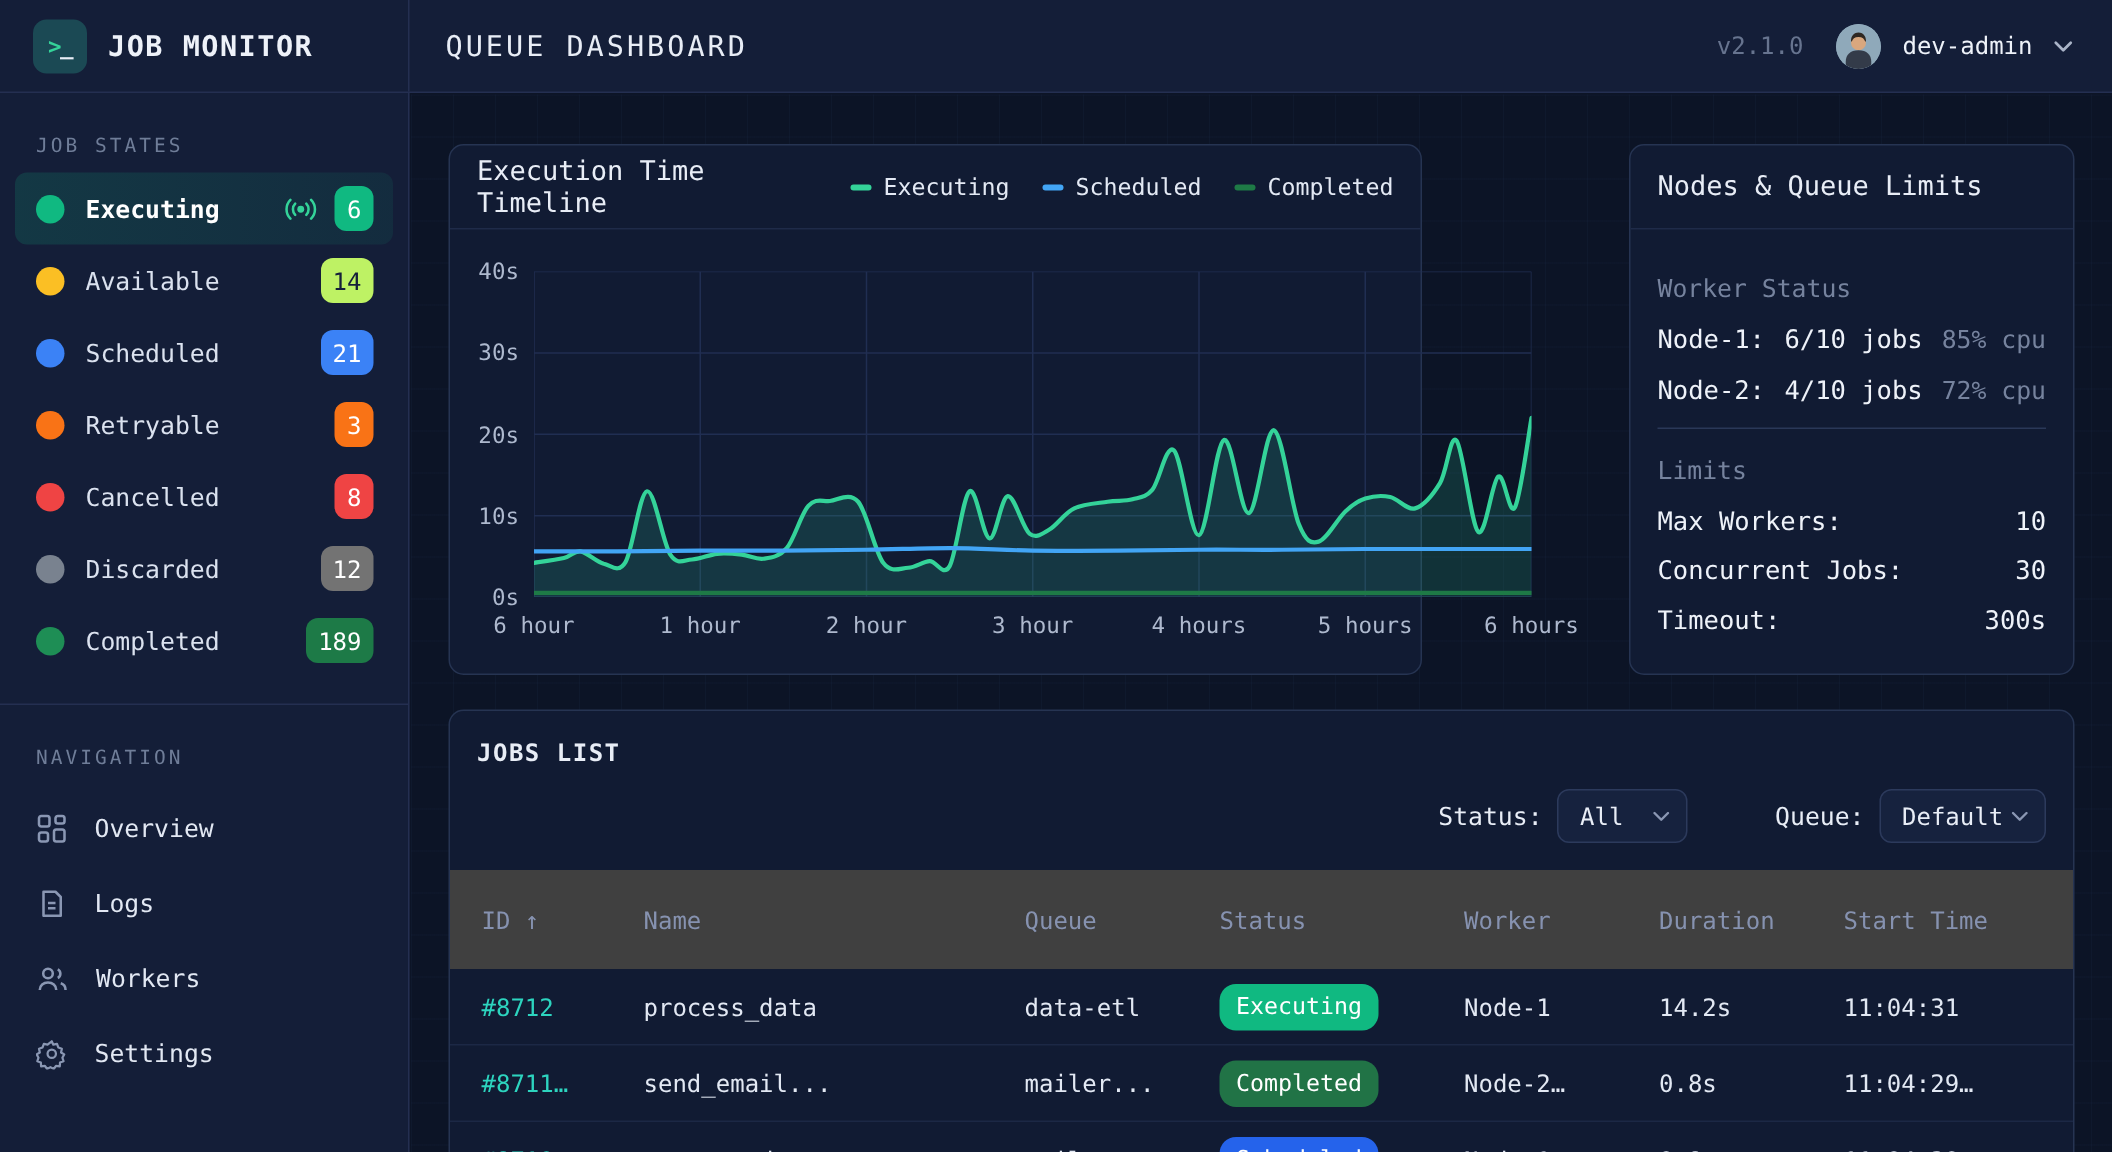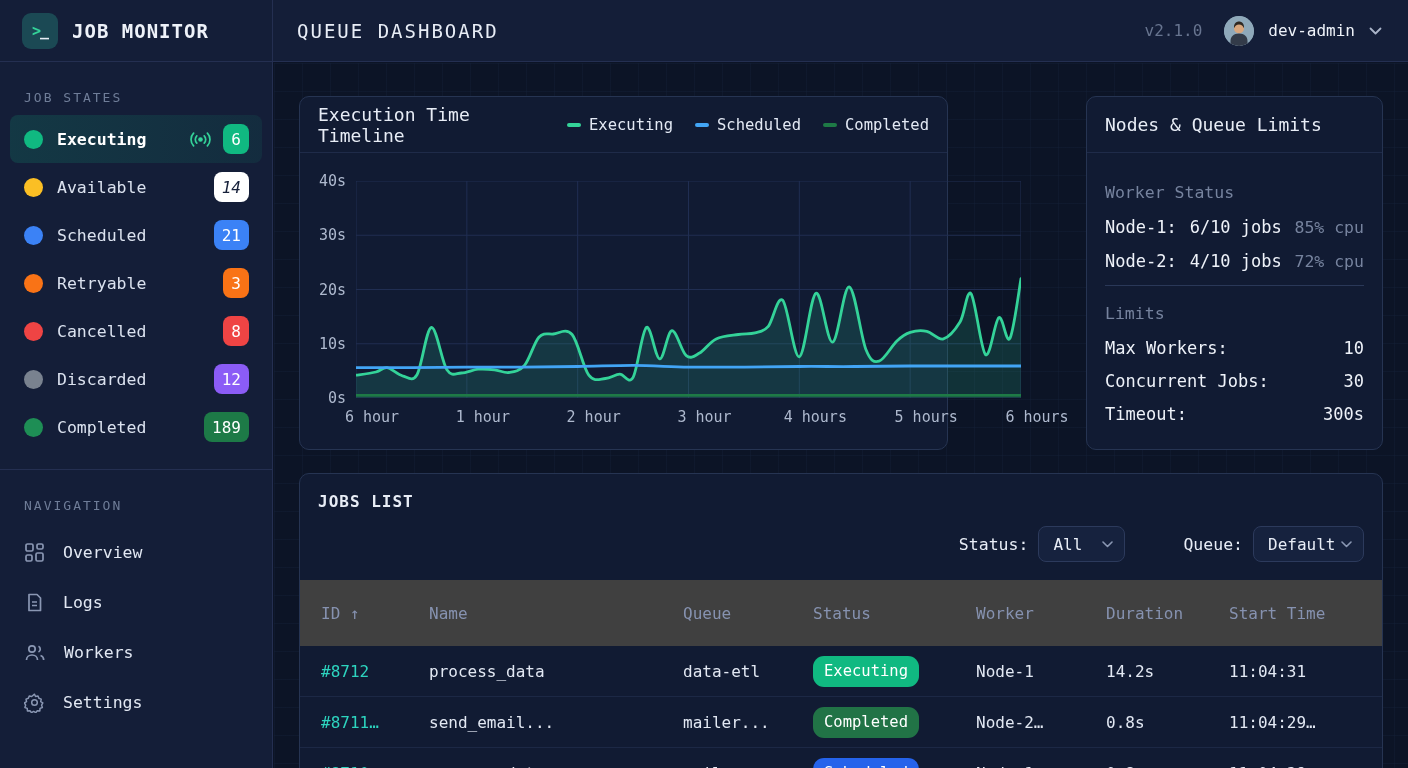--- a/index.html
+++ b/index.html
@@ -40,21 +40,21 @@
 .panel-head { height:56px; display:flex; align-items:center; padding:0 18px; border-bottom:1px solid #1f2b49; }
 .panel-title { color:#e8edf6; font-size:18px; }
 .chart-legend { margin-left:auto; display:flex; gap:22px; }
 .legend-item { display:flex; align-items:center; gap:8px; color:#e3e9f4; font-size:15.5px; }
 .legend-swatch { width:14px; height:4px; border-radius:2px; display:inline-block; }
 .chart-body { position:relative; height:297px; }
 .y-labels { position:absolute; left:0; top:28px; width:46px; height:217px; }
 .y-labels span { position:absolute; right:0; transform:translateY(-50%); color:#aeb9ce; font-size:15px; }
 .plot { position:absolute; left:56px; top:28px; width:665px; height:217px; }
 .plot svg { width:100%; height:100%; display:block; }
-.x-labels { position:absolute; left:72px; top:255px; width:665px; height:20px; }
+.x-labels { position:absolute; left:56px; top:255px; width:665px; height:20px; }
 .x-labels span { position:absolute; transform:translateX(-50%); color:#aeb9ce; font-size:15px; white-space:nowrap; }
 .nodes-panel { left:812px; top:33px; width:297px; height:354px; }
 .nodes-body { padding:30px 18px 0 18px; }
 .sub-label { color:#76839e; font-size:16.5px; margin-bottom:15px; }
 .node-row { display:flex; align-items:baseline; color:#eef2f9; font-size:17px; margin-bottom:14px; }
 .node-jobs { margin-left:13px; }
 .node-cpu { margin-left:auto; color:#76839e; font-size:16.5px; }
 .nodes-divider { border-bottom:1px solid #2a3858; margin:12px 0 18px 0; }
 .limit-row { display:flex; color:#eef2f9; font-size:17px; margin-bottom:13px; }
 .limit-value { margin-left:auto; }
@@ -117,41 +117,41 @@
             <path d="M16.2 3.8a5.3 5.3 0 010 7.4" stroke="#34d399" stroke-width="1.7" fill="none" stroke-linecap="round"></path>
             <path d="M5.6 1.2a9 9 0 000 12.6" stroke="#34d399" stroke-width="1.7" fill="none" stroke-linecap="round"></path>
             <path d="M19.4 1.2a9 9 0 010 12.6" stroke="#34d399" stroke-width="1.7" fill="none" stroke-linecap="round"></path>
           </svg>
         </span>
       <span class="badge" style="background: rgb(16, 185, 129); color: rgb(255, 255, 255);">6</span>
     </div>
     <div class="state-item">
       <span class="dot" style="background: rgb(251, 191, 36);"></span>
       <span class="state-label">Available</span>
-      <span class="badge" style="background: #ffffff; color: rgb(22, 32, 58); font-style: italic;">14</span>
+      <span class="badge" style="background: #bef264; color: rgb(22, 32, 58);">14</span>
     </div>
     <div class="state-item">
       <span class="dot" style="background: rgb(59, 130, 246);"></span>
       <span class="state-label">Scheduled</span>
       <span class="badge" style="background: rgb(59, 130, 246); color: rgb(255, 255, 255);">21</span>
     </div>
     <div class="state-item">
       <span class="dot" style="background: rgb(249, 115, 22);"></span>
       <span class="state-label">Retryable</span>
       <span class="badge" style="background: rgb(249, 115, 22); color: rgb(255, 255, 255);">3</span>
     </div>
     <div class="state-item">
       <span class="dot" style="background: rgb(239, 68, 68);"></span>
       <span class="state-label">Cancelled</span>
       <span class="badge" style="background: rgb(239, 68, 68); color: rgb(255, 255, 255);">8</span>
     </div>
     <div class="state-item">
       <span class="dot" style="background: rgb(121, 130, 143);"></span>
       <span class="state-label">Discarded</span>
-      <span class="badge" style="background: #8b5cf6; color: rgb(255, 255, 255);">12</span>
+      <span class="badge" style="background: #737373; color: rgb(255, 255, 255);">12</span>
     </div>
     <div class="state-item">
       <span class="dot" style="background: rgb(30, 142, 85);"></span>
       <span class="state-label">Completed</span>
       <span class="badge" style="background: rgb(29, 122, 71); color: rgb(255, 255, 255);">189</span>
     </div>
   </div>
   <div class="side-divider"></div>
   <div class="side-label">NAVIGATION</div>
   <div class="nav-list">

